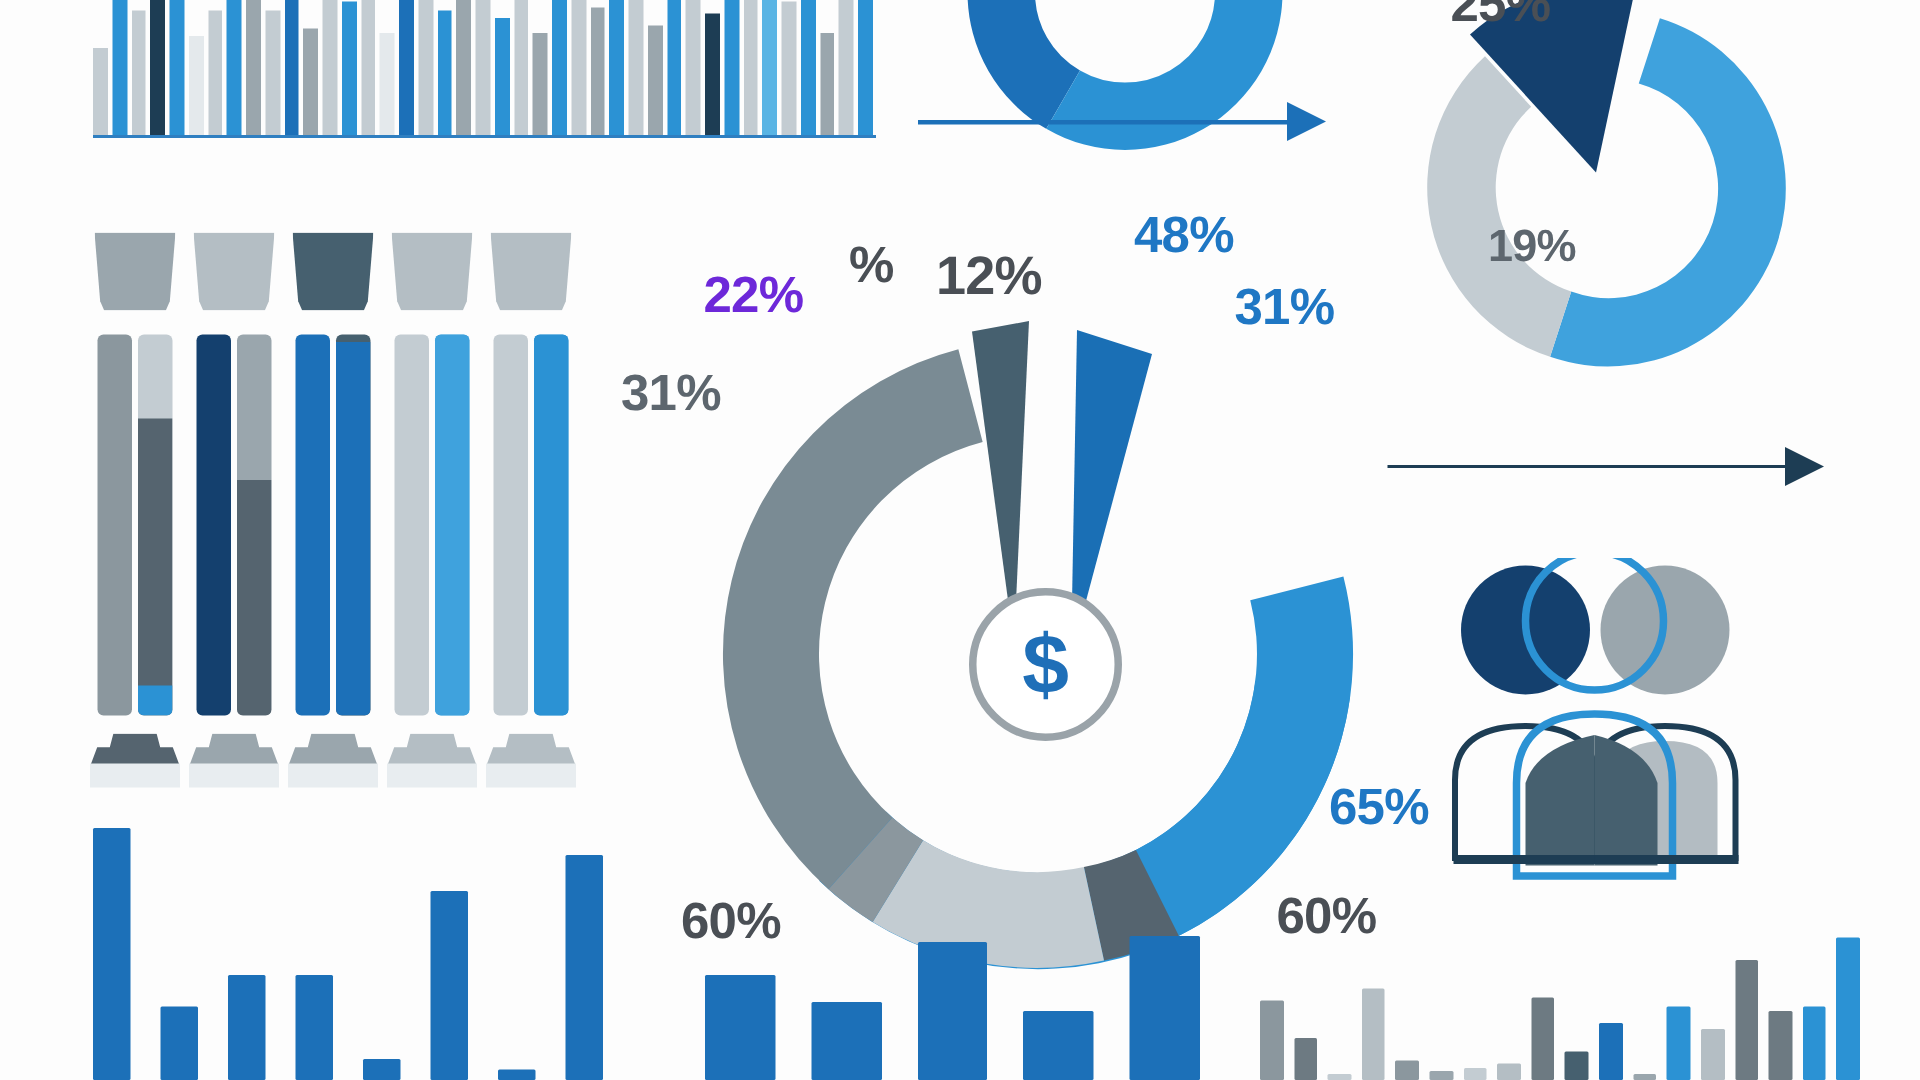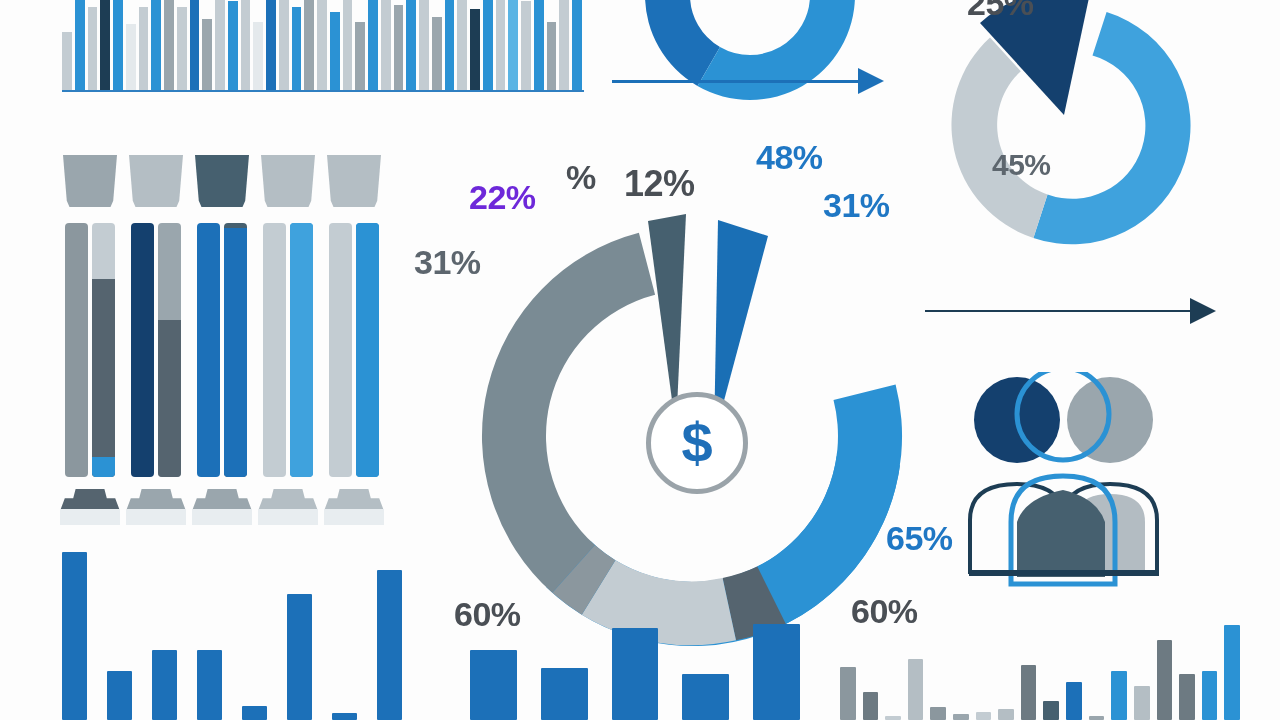--- a/index.html
+++ b/index.html
@@ -372,16 +372,16 @@
       <div class="pct pct-slate" style="left: 414px; top: 245px; font-size: 34px;">31%</div>
       <div class="pct pct-lblue" style="left: 469px; top: 180px; font-size: 34px;">22%</div>
       <div class="pct pct-dark" style="left: 566px; top: 160px; font-size: 34px;">%</div>
       <div class="pct pct-dark" style="left: 624px; top: 127px; font-size: 36px; margin-top: 39px;">12%</div>
       <div class="pct pct-blue" style="left: 756px; top: 140px; font-size: 34px;">48%</div>
       <div class="pct pct-blue" style="left: 823px; top: 188px; font-size: 34px;">31%</div>
       <div class="pct pct-blue" style="left: 886px; top: 521px; font-size: 34px;">65%</div>
       <div class="pct pct-dark" style="left: 851px; top: 594px; font-size: 34px;">60%</div>
       <div class="pct pct-dark" style="left: 454px; top: 597px; font-size: 34px;">60%</div>
       <div class="pct pct-dark" style="left: 967px; top: -14px; font-size: 34px;">25%</div>
-      <div class="pct pct-slate" style="left: 992px; top: 150px; font-size: 30px;">45%</div>
+      <div class="pct pct-slate" style="left: 992px; top: 150px; font-size: 30px;">19%</div>
     </div>
 
 </div>
 
 </body></html>

